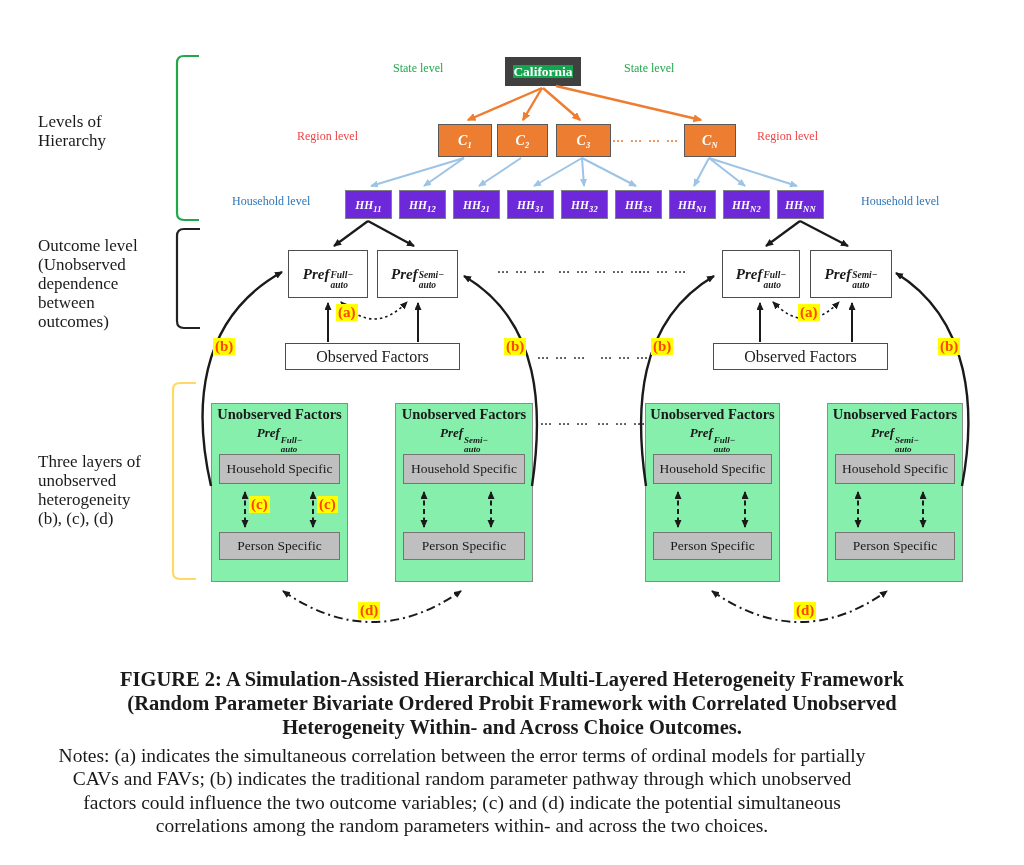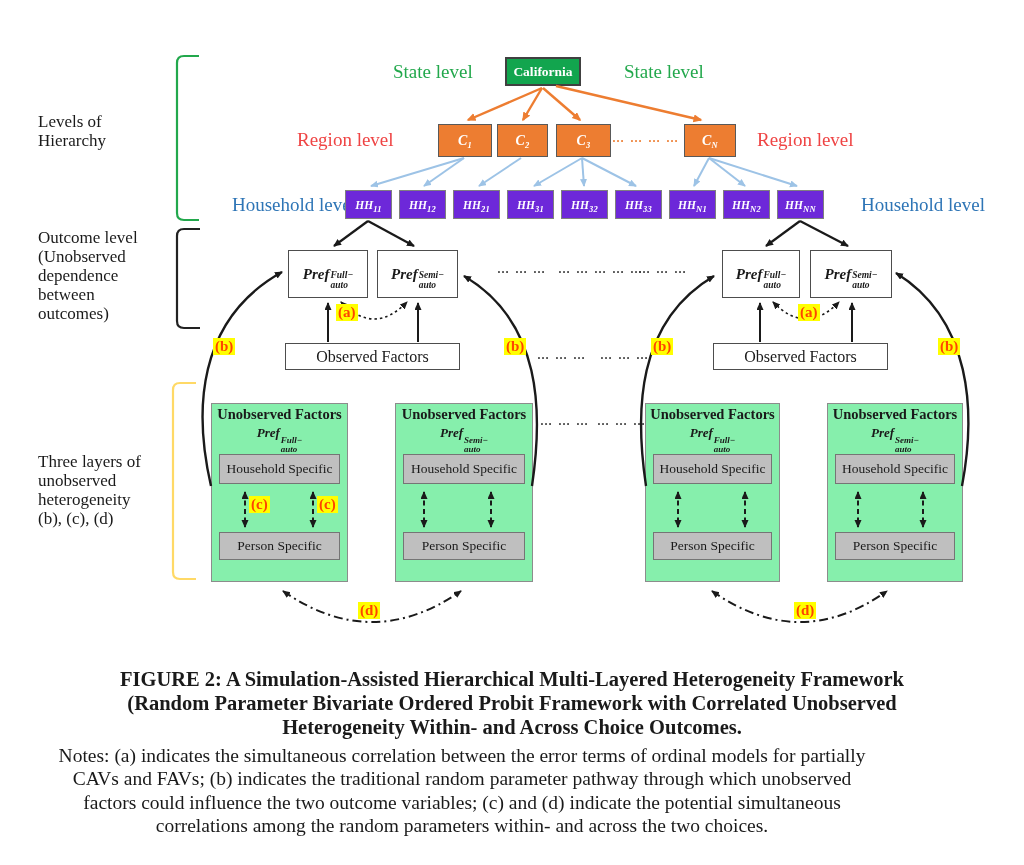--- a/index.html
+++ b/index.html
@@ -1,33 +1,33 @@
 <!DOCTYPE html>
 <html><head>
 <meta charset="utf-8">
 <style>
   html,body{margin:0;padding:0;background:#fff;}
   body{width:1024px;height:865px;position:relative;font-family:"Liberation Serif",serif;color:#1a1a1a;overflow:hidden;}
   
   .box{position:absolute;display:flex;align-items:center;justify-content:center;box-sizing:border-box;text-align:center;}
-  .state-box{background:#12A54E;border:2px solid #404040;color:#fff;font-weight:bold;font-size:13.5px;z-index:2;}
+  .state-box{background:#12A54E;border:8px solid #404040;color:#fff;font-weight:bold;font-size:13.5px;z-index:2;}
   .region-box{background:#ED7D31;border:1.5px solid #595959;color:#fff;font-weight:bold;font-style:italic;font-size:14px;z-index:2;}
   .hh-box{background:#6d28d9;border:1.5px solid #7F7F7F;color:#fff;font-weight:bold;font-style:italic;font-size:11.5px;z-index:2;}
   .pref-box{background:#fff;border:1.3px solid #4d4d4d;z-index:2;}
   .of-box{background:#fff;border:1.3px solid #4d4d4d;font-size:16px;z-index:2;}
   .uf-box{background:#86efac;border:1.5px solid #8C8C8C;z-index:1;}
   .gray-box{position:absolute;left:7px;right:7px;background:#BFBFBF;border:1.2px solid #757575;display:flex;align-items:center;justify-content:center;font-size:13.5px;box-sizing:border-box;}
   .sub{font-size:8.5px;font-weight:bold;font-style:italic;position:relative;top:4px;letter-spacing:.3px;}
   
   .pref-base{font-weight:bold;font-style:italic;font-size:15px;}
   .pref-sub{display:inline-flex;flex-direction:column;align-items:flex-start;font-size:9.5px;line-height:1.05;font-weight:bold;font-style:italic;position:relative;top:7px;margin-left:1px;}
   .uf-pref .pref-base{font-size:13px;}
   .uf-pref .pref-sub{font-size:9px;top:6px;}
   
-  .lvl{position:absolute;font-size:19px;white-space:nowrap;z-index:2;}
+  .lvl{position:absolute;font-size:12px;white-space:nowrap;z-index:2;}
   .green-t{color:#22A84C;}
   .orange-t{color:#ef4444;}
   .blue-t{color:#2E75B6;}
   
   .side-label{position:absolute;width:136px;text-align:left;font-size:17px;line-height:1.12;white-space:pre-line;}
   
   .chip{position:absolute;background:#FFFF00;color:#FF4500;font-weight:bold;font-size:15px;padding:0 2px;line-height:17px;z-index:6;font-family:"Liberation Serif",serif;}
   
   .dots{position:absolute;font-size:12px;font-weight:bold;color:#3b3b3b;letter-spacing:1.5px;z-index:2;white-space:nowrap;}
   .dots.orange-t{color:#ED7D31;}
@@ -37,21 +37,21 @@
   
   .caption{position:absolute;left:0;top:668px;width:1024px;text-align:center;font-weight:bold;font-size:20.5px;line-height:1.17;white-space:pre-line;}
   .notes{position:absolute;left:0;top:744px;width:924px;text-align:center;font-size:19.5px;line-height:1.2;white-space:pre-line;}
   svg.overlay{position:absolute;left:0;top:0;z-index:5;pointer-events:none;}
 </style>
 </head>
 <body>
 
 <div class="side-label" style="left:38px;top:112px;">Levels of
 Hierarchy</div>
-<div class="side-label" style="left:38px;top:228px;">Outcome level
+<div class="side-label" style="left:38px;top:236px;">Outcome level
 (Unobserved
 dependence
 between
 outcomes)</div>
 <div class="side-label" style="left:38px;top:452px;">Three layers of
 unobserved
 heterogeneity
 (b), (c), (d)</div>
 
 <div class="lvl green-t" style="left:393px;top:61px;">State level</div>

